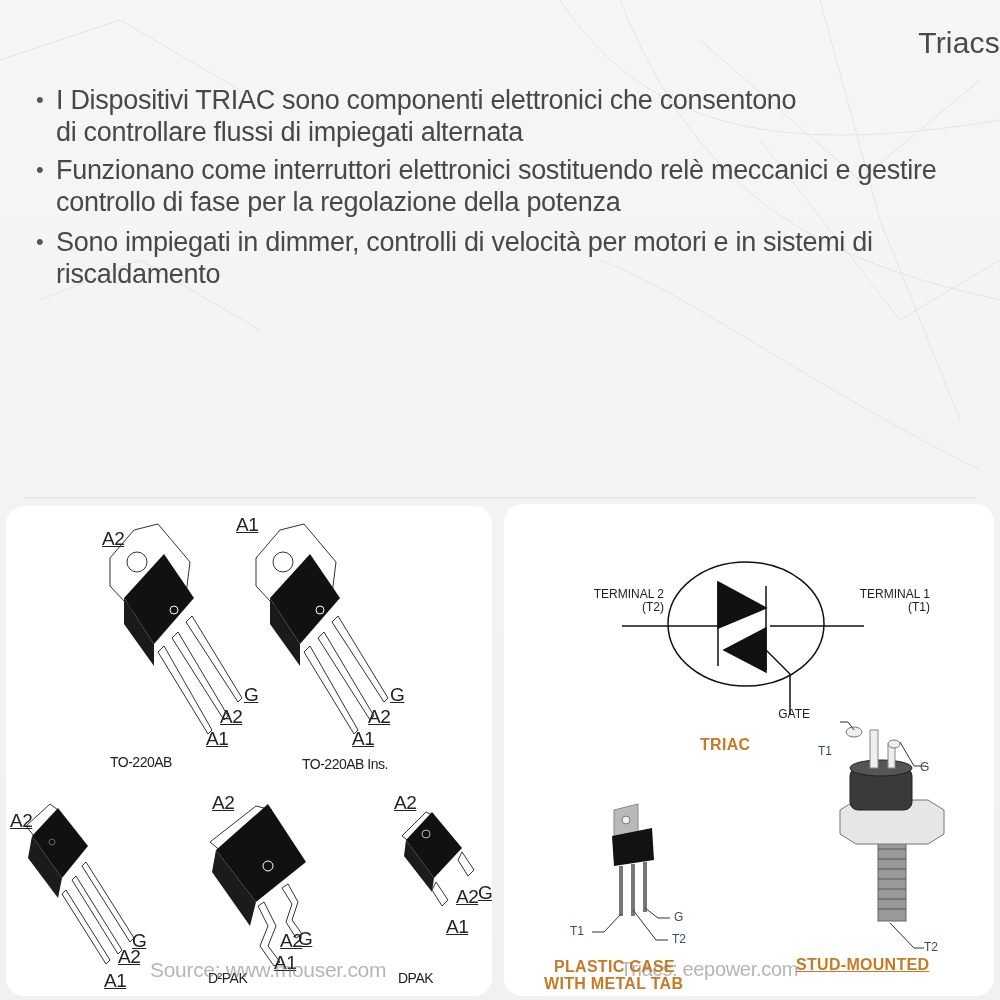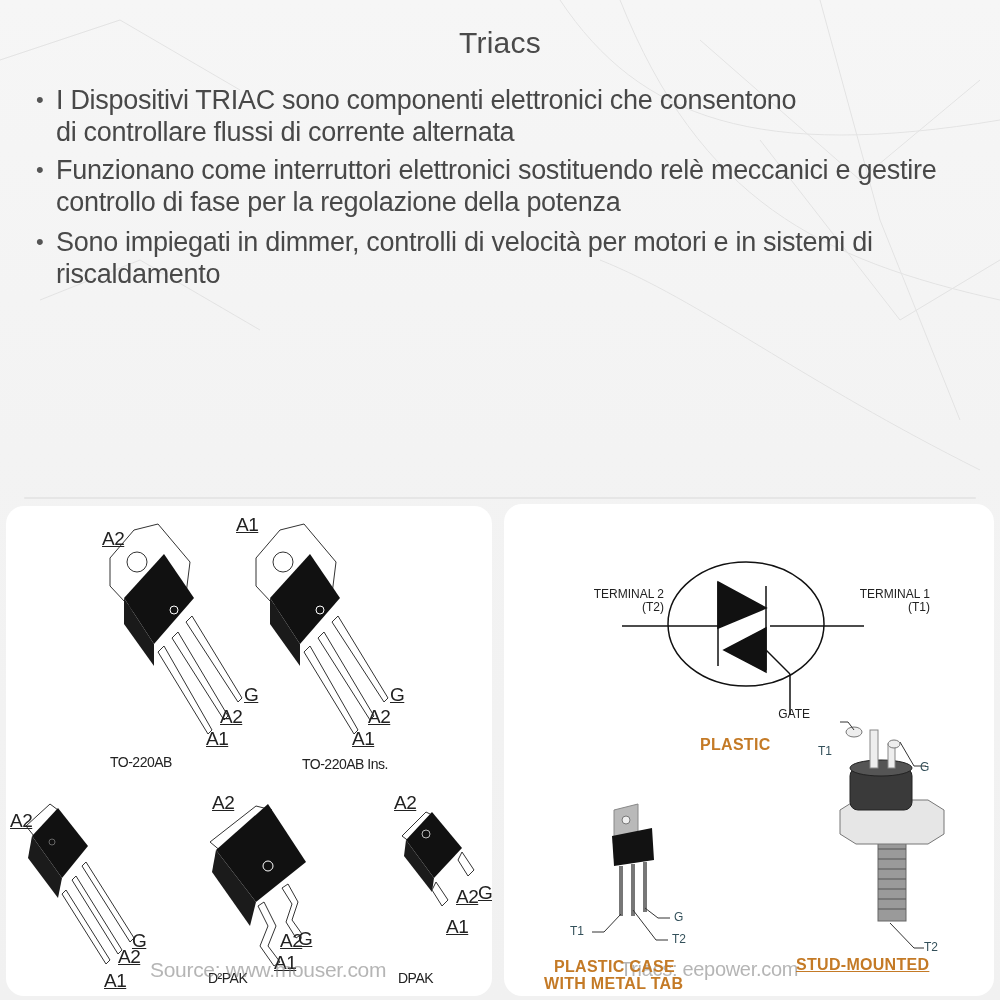--- a/index.html
+++ b/index.html
@@ -4,21 +4,21 @@
 <style>
   html, body { margin: 0; padding: 0; }
   body {
     width: 1000px; height: 1000px; overflow: hidden; position: relative;
     background: linear-gradient(180deg, #f6f6f6 0%, #f3f3f3 45%, #f1f1f1 100%);
     font-family: "Liberation Sans", "DejaVu Sans", sans-serif;
     color: #474747;
   }
   .bg-texture { position: absolute; left: 0; top: 0; width: 1000px; height: 500px; pointer-events: none; }
   .title {
-    position: absolute; left: 0; width: 1000px; top: 26px; text-align: center;
+    position: absolute; left: 0; width: 1000px; top: 26px; text-align: right;
     font-size: 30px; color: #4a4a4a; letter-spacing: 0.2px;
   }
   .bullets { position: absolute; left: 36px; top: 84px; width: 940px; margin: 0; padding: 0; list-style: none; }
   .bullets li {
     position: relative; padding-left: 20px; font-size: 27px; line-height: 32px;
     color: #484848; margin-bottom: 6px; letter-spacing: -0.3px;
   }
   .bullets li::before {
     content: "•"; position: absolute; left: 0; top: 0; font-size: 22px; color: #555;
   }
@@ -65,21 +65,21 @@
     <path d="M820 0 L 880 220 L 960 420"></path>
     <path d="M600 260 C 700 300, 800 380, 980 470"></path>
     <path d="M0 60 L 120 20 L 240 90"></path>
     <path d="M40 300 L 140 260 L 260 330"></path>
   </g>
 </svg>
 
 <div class="title">Triacs</div>
 
 <ul class="bullets">
-  <li style="width:760px;">I Dispositivi TRIAC sono componenti elettronici che consentono di controllare flussi di corrente alternata</li>
+  <li style="width:760px;">I Dispositivi TRIAC sono componenti elettronici che consentono di controllare flussi di impiegati alternata</li>
   <li style="width:920px;">Funzionano come interruttori elettronici sostituendo relè meccanici e gestire controllo di fase per la regolazione della potenza</li>
   <li style="width:900px; margin-top:8px;">Sono impiegati in dimmer, controlli di velocità per motori e in sistemi di riscaldamento</li>
 </ul>
 
 <div class="divider"></div>
 
 <div class="card card-left">
   <svg width="486" height="490" viewBox="0 0 486 490" style="position:absolute;left:0;top:0;">
 
     <g>
@@ -213,21 +213,21 @@
 
   <div class="term-label" style="left:50px;top:84px;width:110px;">
     <div>TERMINAL 2</div>
     <div>(T2)</div>
   </div>
   <div class="term-label" style="left:316px;top:84px;width:110px;">
     <div>TERMINAL 1</div>
     <div>(T1)</div>
   </div>
   <span class="term-label" style="left:266px;top:204px;width:40px;">GATE</span>
-  <span class="orange-label" style="left:196px;top:232px;">PLASTIC</span>
+  <span class="orange-label" style="left:196px;top:232px;">TRIAC</span>
 
   <span class="teal-pin" style="left:66px;top:420px;">T1</span>
   <span class="teal-pin" style="left:170px;top:406px;">G</span>
   <span class="teal-pin" style="left:168px;top:428px;">T2</span>
 
   <span class="teal-pin" style="left:314px;top:240px;">T1</span>
   <span class="teal-pin" style="left:416px;top:256px;">G</span>
   <span class="teal-pin" style="left:420px;top:436px;">T2</span>
 
   <span class="source-watermark" style="left:116px;top:454px;font-size:20px;">Triacs: eepower.com</span>

